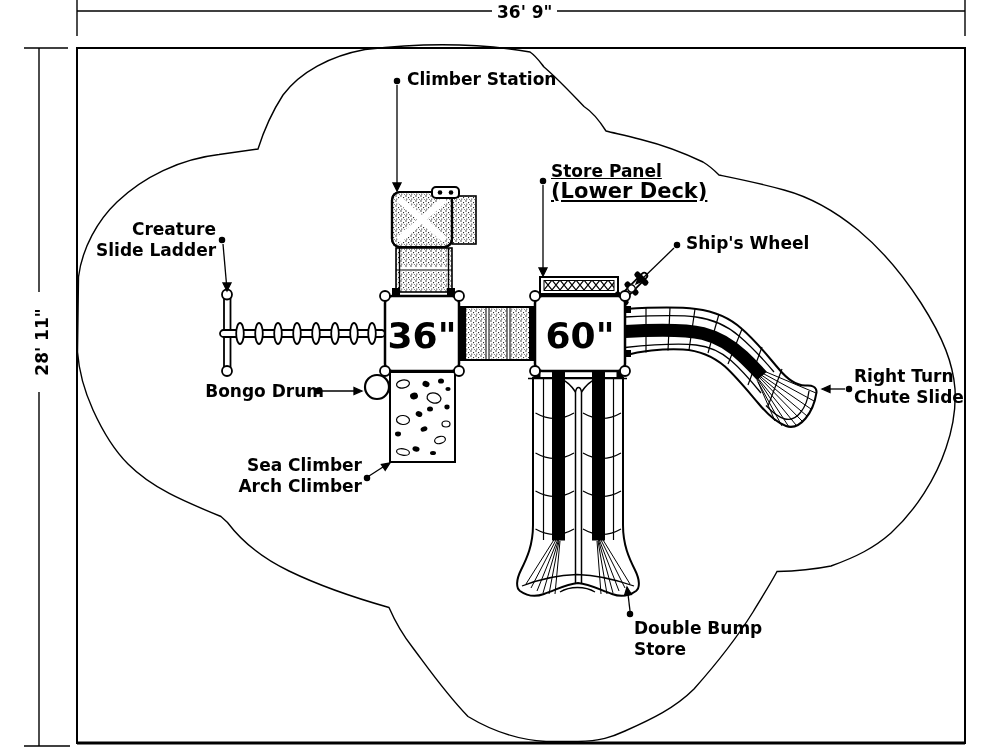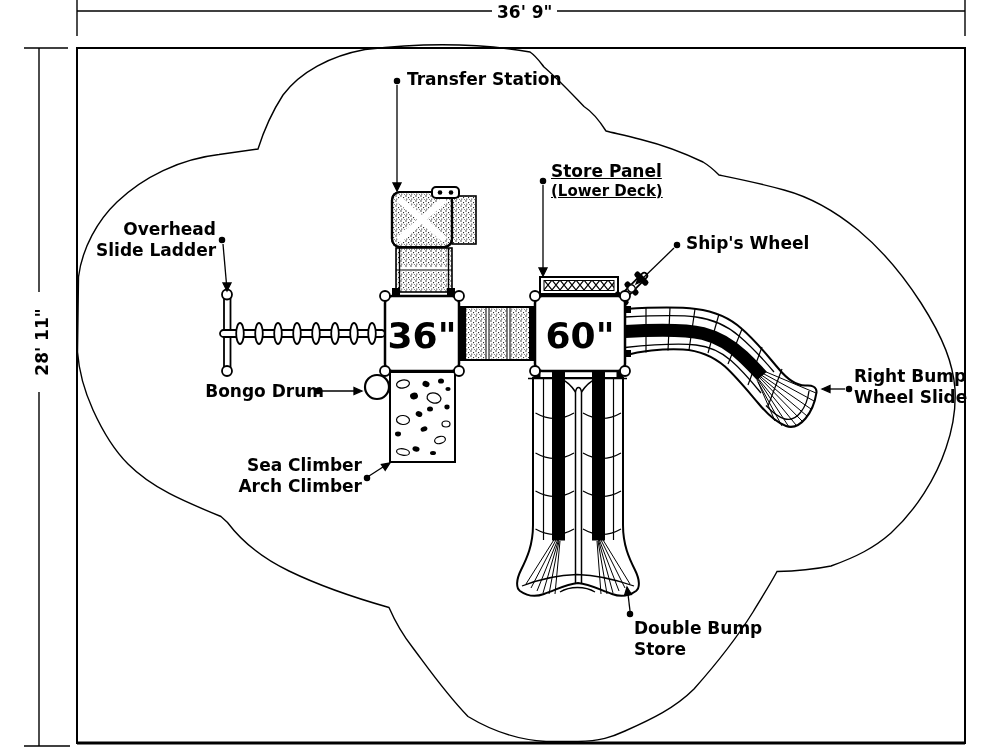--- a/index.html
+++ b/index.html
@@ -2,21 +2,21 @@
 <html><head>
 <meta charset="utf-8">
 <style>
   html,body{margin:0;padding:0;background:#ffffff;}
   body{width:1000px;height:750px;position:relative;overflow:hidden;
        font-family:"DejaVu Sans",sans-serif;color:#000;}
   .canvas{position:absolute;left:0;top:0;width:1000px;height:750px;}
   svg{position:absolute;left:0;top:0;}
   .label{position:absolute;font-weight:bold;font-size:17px;line-height:21px;
          white-space:nowrap;color:#000;}
-  .label .sub{font-size:15px;line-height:19px;}
+  .label .sub{font-size:21px;line-height:19px;}
   .align-right{text-align:right;}
   .align-center{text-align:center;}
   .dim{position:absolute;font-weight:bold;font-size:17px;background:#ffffff;
        padding:0 5px;color:#000;white-space:nowrap;}
   .dim-left{transform:rotate(-90deg);transform-origin:center center;}
 </style>
 </head>
 <body>
 
 <div class="canvas">
@@ -293,49 +293,49 @@
     <circle cx="630" cy="614" r="2.6"></circle>
     <line x1="630" y1="611" x2="628" y2="594"></line>
     <polygon points="627,587 631.5,594.5 624.5,595.4"></polygon>
   </g>
 </svg>
 
 <div class="dim align-center" style="left:492px;top:2px;">36' 9"</div>
 <div class="dim dim-left" style="left:-8px;top:332px;width:90px;text-align:center;">28' 11"</div>
 
 <div class="label" style="left:407px;top:69px;">
-  <span>Transfer Station</span>
+  <span>Climber Station</span>
 </div>
 
 <div class="label" style="left:551px;top:161px;text-decoration:underline;">
   <div>Store Panel</div>
   <div class="sub">(Lower Deck)</div>
 </div>
 
 <div class="label" style="left:686px;top:233px;">
   <span>Ship's Wheel</span>
 </div>
 
 <div class="label align-right" style="left:96px;top:219px;width:120px;">
-  <div>Overhead</div>
+  <div>Creature</div>
   <div>Slide Ladder</div>
 </div>
 
 <div class="label align-right" style="left:190px;top:381px;width:122px;margin-left:12px;">
   <span>Bongo Drum</span>
 </div>
 
 <div class="label align-right" style="left:235px;top:455px;width:127px;">
   <div>Sea Climber</div>
   <div>Arch Climber</div>
 </div>
 
 <div class="label" style="left:854px;top:366px;">
-  <div>Right Bump</div>
-  <div>Wheel Slide</div>
+  <div>Right Turn</div>
+  <div>Chute Slide</div>
 </div>
 
 <div class="label" style="left:634px;top:592px;margin-top:26px;">
   <div>Double Bump</div>
   <div>Store</div>
 </div>
 
 </div>
 
 </body></html>

